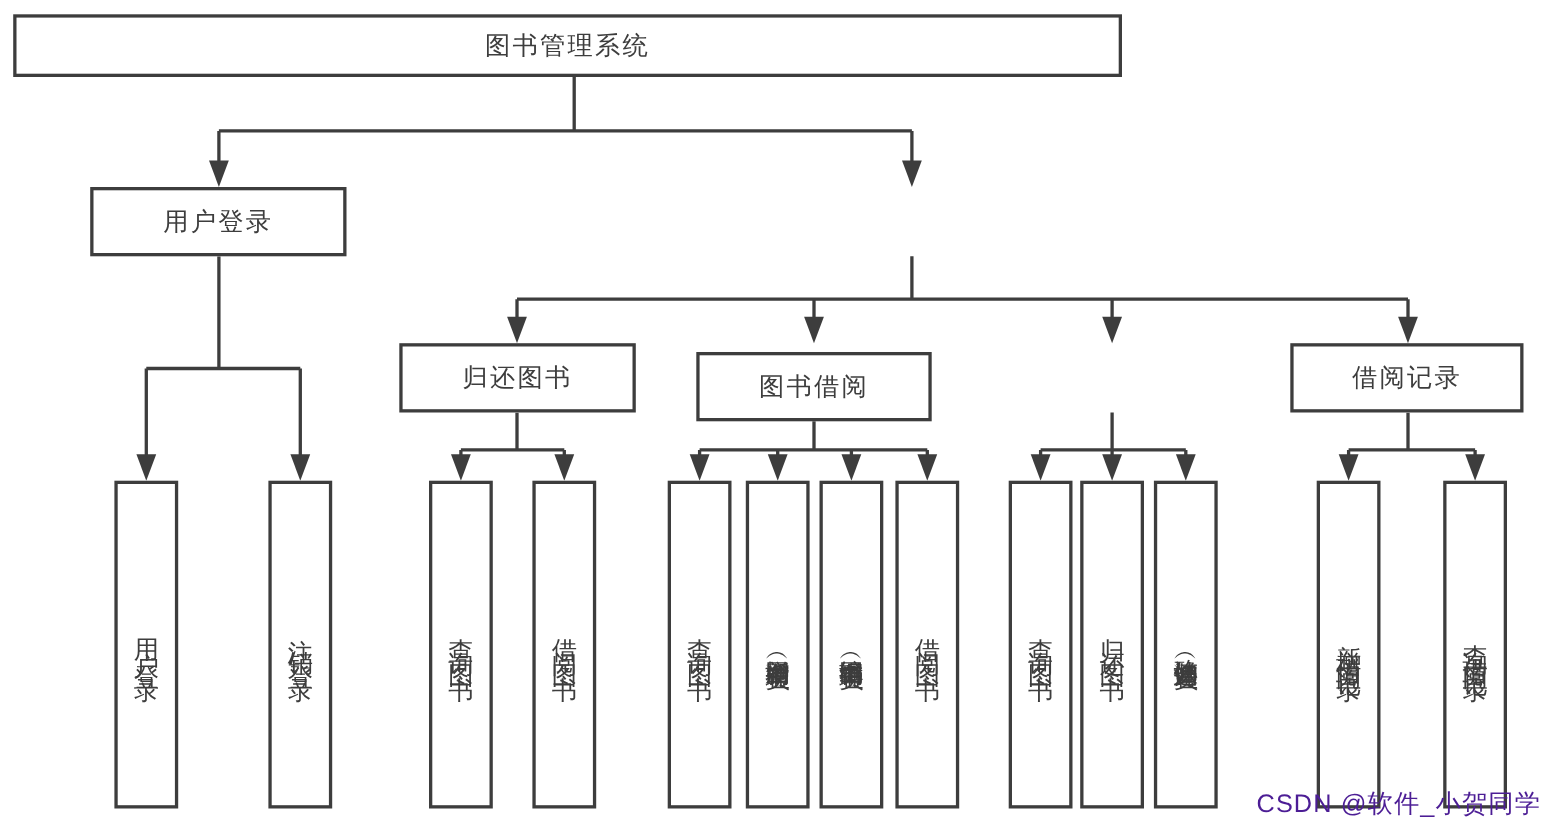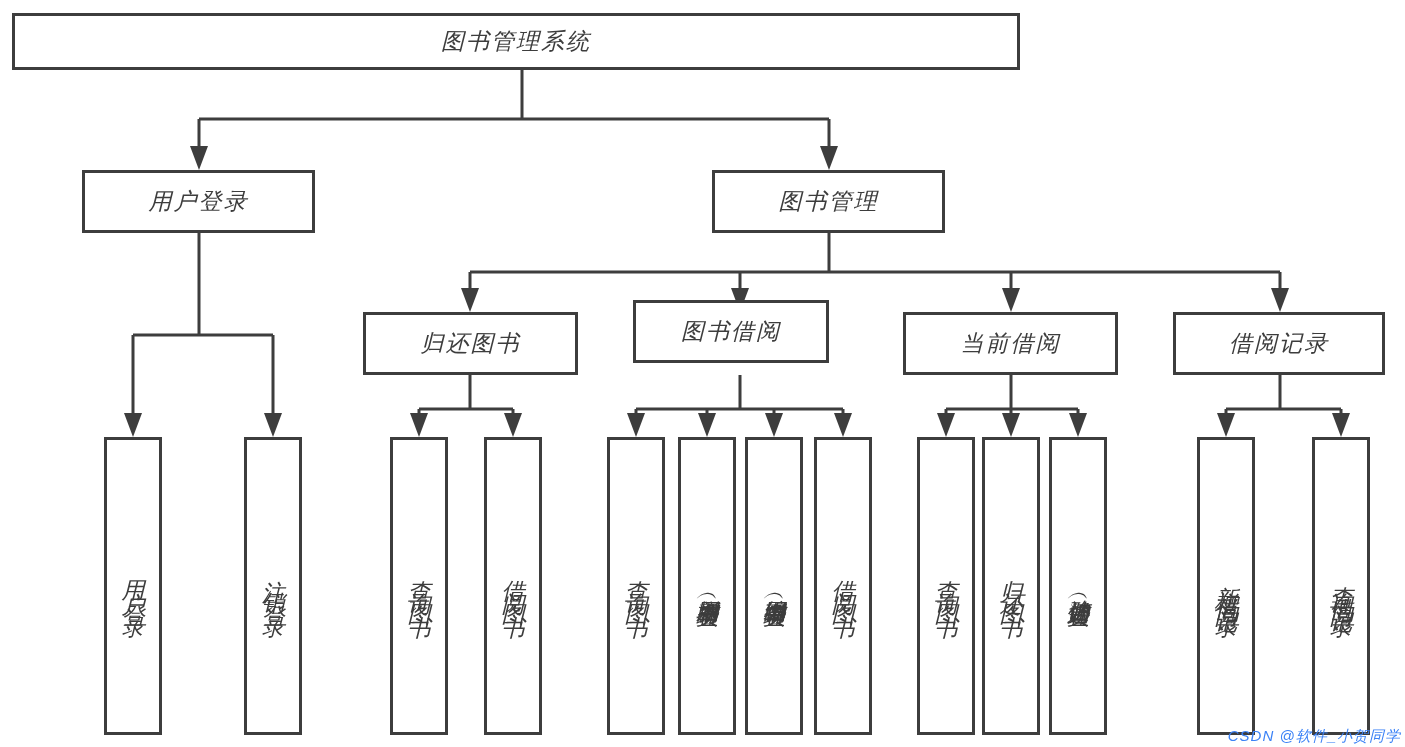--- a/index.html
+++ b/index.html
@@ -3,21 +3,20 @@
 <meta charset="utf-8">
 <style>
   html, body { margin: 0; padding: 0; background: #ffffff; }
   #canvas {
     position: relative;
     width: 1405px;
     height: 747px;
     background: #ffffff;
     font-family: "Liberation Sans", sans-serif;
     overflow: hidden;
-    font-style: italic;
   }
   #connectors {
     position: absolute;
     left: 0; top: 0;
     pointer-events: none;
   }
   .box {
     position: absolute;
     box-sizing: border-box;
     background: #ffffff;
@@ -37,23 +36,23 @@
     letter-spacing: 12px;
     white-space: normal;
     line-height: 1;
   }
   .box.v.v-med .lbl { letter-spacing: 6px; }
   .box.v.v-long .lbl { letter-spacing: 1px; font-size: 22px; }
   #watermark {
     position: absolute;
     right: 4px;
     bottom: 1px;
-    font-size: 15px;
+    font-size: 23px;
     letter-spacing: 1px;
-    color: #3b82f6;
+    color: #4c1d95;
     white-space: nowrap;
   }
 </style>
 </head>
 <body>
 
 <div id="canvas">
 
   <svg id="connectors" width="1405" height="747" viewBox="0 0 1405 747">
     <g stroke="#3d3d3d" stroke-width="3" fill="none">
@@ -95,32 +94,26 @@
     </g>
   </svg>
 
   <div class="box" style="left:12px;top:13px;width:1008px;height:57px">
     <span class="lbl">图书管理系统</span>
   </div>
 
   <div class="box" style="left:82px;top:170px;width:233px;height:63px">
     <span class="lbl">用户登录</span>
   </div>
-  <div class="box" style="left:712px;top:170px;width:233px;height:63px">
-    <span class="lbl">图书管理</span>
-  </div>
 
   <div class="box" style="left:363px;top:312px;width:215px;height:63px">
     <span class="lbl">归还图书</span>
   </div>
-  <div class="box" style="left:633px;top:300px;width:196px;height:63px">
+  <div class="box" style="left:633px;top:320px;width:214px;height:63px">
     <span class="lbl">图书借阅</span>
-  </div>
-  <div class="box" style="left:903px;top:312px;width:215px;height:63px">
-    <span class="lbl">当前借阅</span>
   </div>
   <div class="box" style="left:1173px;top:312px;width:212px;height:63px">
     <span class="lbl">借阅记录</span>
   </div>
 
   <div class="box v" style="left:104px;top:437px;width:58px;height:298px">
     <span class="lbl">用户登录</span>
   </div>
   <div class="box v" style="left:244px;top:437px;width:58px;height:298px">
     <span class="lbl">注销登录</span>

